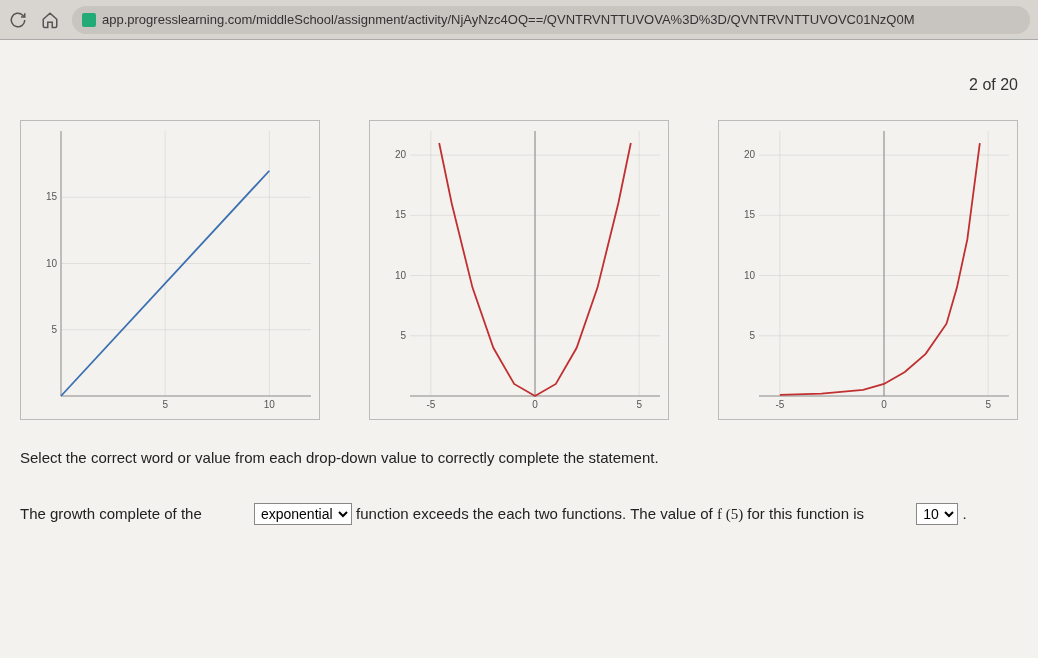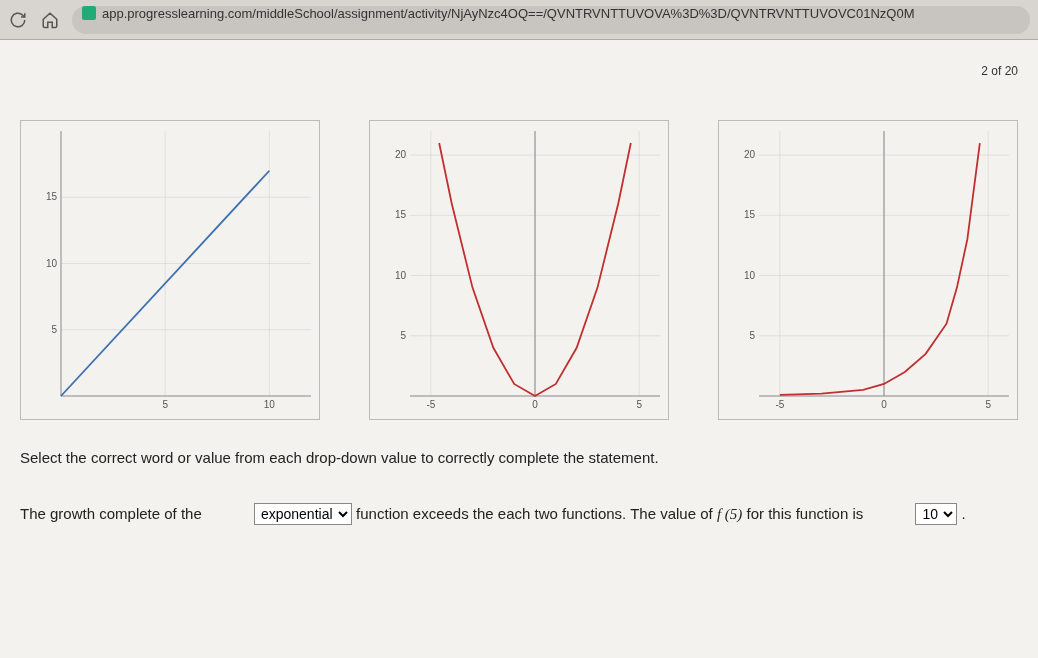--- a/index.html
+++ b/index.html
@@ -19,39 +19,39 @@
     gap: 12px;
     border-bottom: 1px solid #aaa;
   }
   .icon-btn { width: 20px; height: 20px; display:flex; align-items:center; justify-content:center; color:#444; }
   .url-bar {
     flex: 1;
     background: #c8c4c0;
     border-radius: 14px;
     height: 28px;
     display: flex;
-    align-items: flex-start;
+    align-items: center;
     padding: 0 10px;
     font-size: 13px;
     color: #333;
     overflow: hidden;
     white-space: nowrap;
   }
   .site-icon { width:14px; height:14px; background:#2a7; margin-right:6px; border-radius:2px; flex-shrink:0;}
   .content {
     padding: 40px 20px 10px 20px;
     background: #f4f2ef;
     height: calc(100% - 40px);
     position: relative;
   }
   .progress-text {
     position: absolute;
-    top: 24px;
+    top: 36px;
     right: 20px;
-    font-size: 12px;
+    font-size: 16px;
     color: #333;
   }
   .charts-row {
     display: flex;
     gap: 20px;
     justify-content: space-between;
     margin-top: 40px;
   }
   .chart-box {
     width: 300px;
@@ -70,21 +70,21 @@
     color: #222;
     line-height: 2.4;
   }
   select {
     font-size: 14px;
     border: 1px solid #888;
     background: #fff;
     padding: 1px 2px;
     margin-left: 48px;
   }
-  .fx { font-style: italic; font-family: 'Times New Roman', serif;}
+  .fx { font-family: 'Times New Roman', serif;}
 </style>
 </head>
 <body>
 
 <div class="browser-bar">
   <div class="icon-btn">
     <svg width="18" height="18" viewBox="0 0 24 24" fill="none" stroke="#555" stroke-width="2">
         <path d="M21 12a9 9 0 1 1-3-6.7L21 8"></path>
         <path d="M21 3v5h-5"></path>
       </svg>

